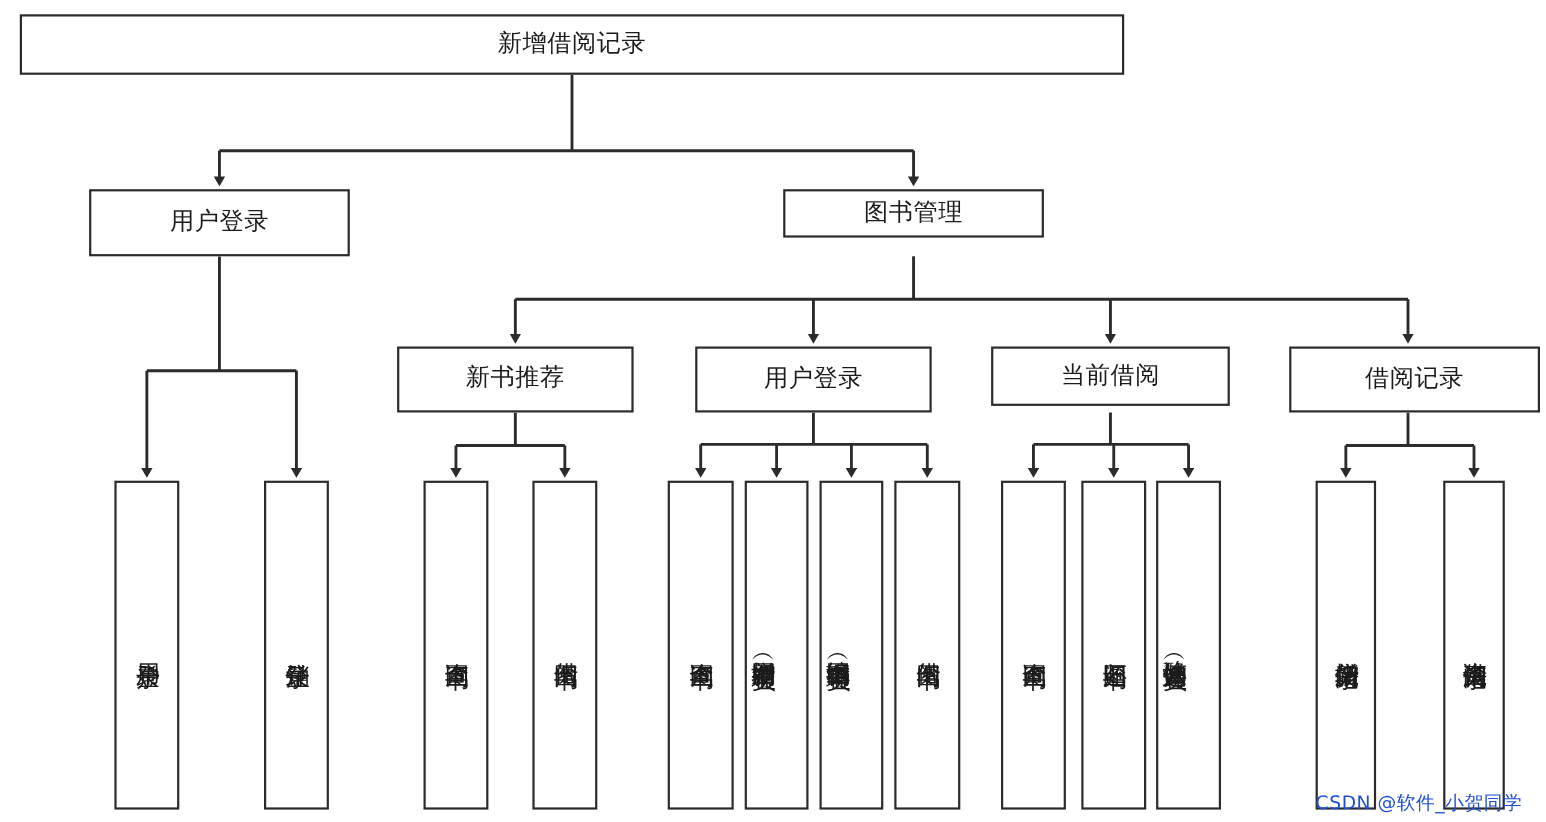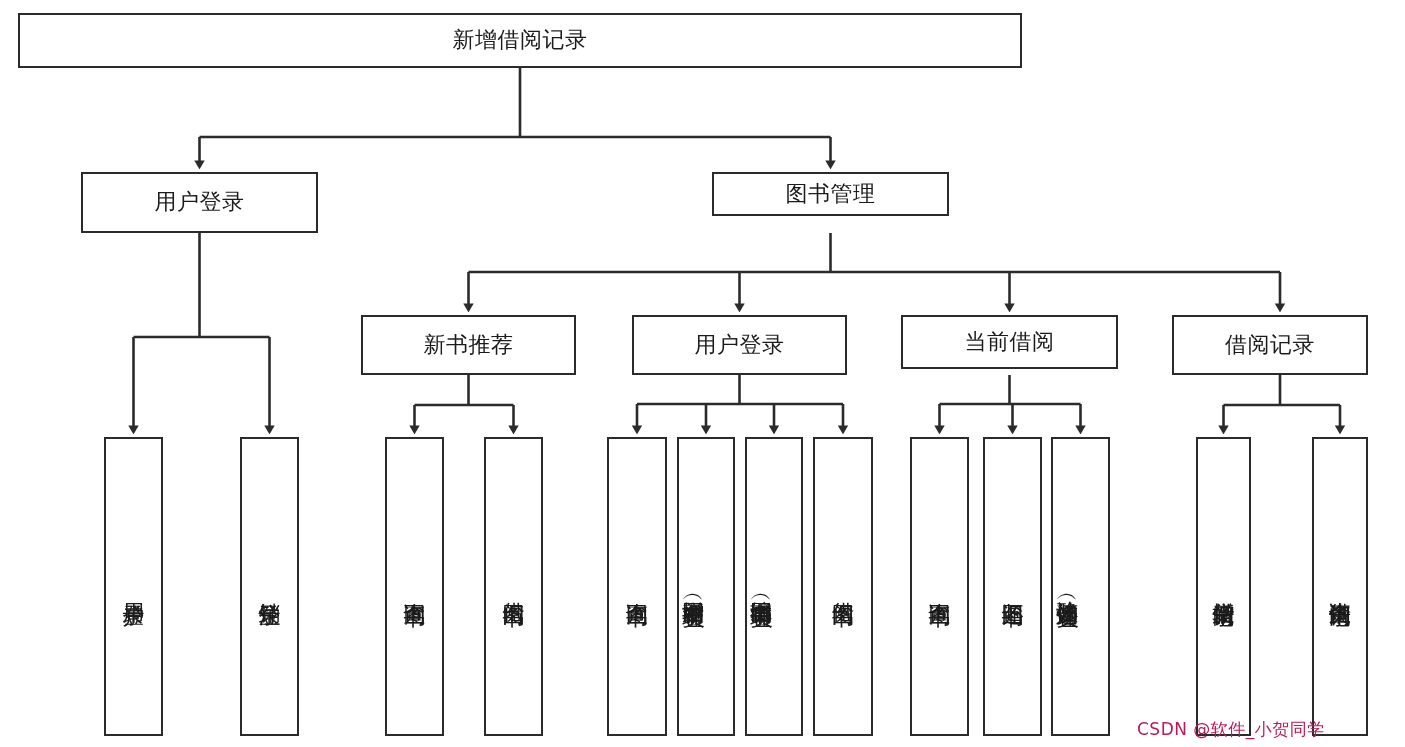--- a/index.html
+++ b/index.html
@@ -118,30 +118,30 @@
   <div id="node-layer">
       <div class="node lvl0" style="left: 18px; top: 13px; width: 1004px; height: 55px;">
         <span class="node-label">新增借阅记录</span>
       </div>
       <div class="node lvl1" style="left: 81px; top: 172px; width: 237px; height: 61px;">
         <span class="node-label">用户登录</span>
       </div>
       <div class="node lvl1" style="left: 712px; top: 172px; width: 237px; height: 44px;">
         <span class="node-label">图书管理</span>
       </div>
-      <div class="node lvl2" style="left: 361px; top: 315px; width: 215px; height: 60px;">
+      <div class="node lvl2" style="left: 361px; top: 315px; width: 215px; height: 60px; font-family: Liberation Mono, monospace;">
         <span class="node-label">新书推荐</span>
       </div>
       <div class="node lvl2" style="left: 632px; top: 315px; width: 215px; height: 60px;">
         <span class="node-label">用户登录</span>
       </div>
       <div class="node lvl2" style="left: 901px; top: 315px; width: 217px; height: 54px;">
         <span class="node-label">当前借阅</span>
       </div>
-      <div class="node lvl2" style="left: 1172px; top: 315px; width: 196px; height: 60px;">
+      <div class="node lvl2" style="left: 1172px; top: 315px; width: 228px; height: 60px;">
         <span class="node-label">借阅记录</span>
       </div>
       <div class="node lvl3 leaf" style="left: 104px; top: 437px; width: 59px; height: 299px; align-items: center; justify-content: center; padding-top: 0px;">
         <span class="node-label">用户登录</span>
       </div>
       <div class="node lvl3 leaf" style="left: 240px; top: 437px; width: 59px; height: 299px; align-items: center; justify-content: center; padding-top: 0px;">
         <span class="node-label">注销登录</span>
       </div>
       <div class="node lvl3 leaf" style="left: 385px; top: 437px; width: 59px; height: 299px; align-items: center; justify-content: center; padding-top: 0px;">
         <span class="node-label">查询图书</span>
@@ -171,15 +171,15 @@
         <span class="node-label">确认归还（管理员）</span>
       </div>
       <div class="node lvl3 leaf" style="left: 1196px; top: 437px; width: 55px; height: 299px; align-items: center; justify-content: center; padding-top: 0px;">
         <span class="node-label">新增借阅记录</span>
       </div>
       <div class="node lvl3 leaf" style="left: 1312px; top: 437px; width: 56px; height: 299px; align-items: center; justify-content: center; padding-top: 0px;">
         <span class="node-label">查询借阅记录</span>
       </div>
     </div>
 
-  <div class="watermark" style="left: 1137px; top: 718px; color: #be185d;">CSDN @软件_小贺同学</div>
+  <div class="watermark" style="left: 1196px; top: 718px; color: #1d4ed8;">CSDN @软件_小贺同学</div>
 
 </div>
 
 </body></html>

